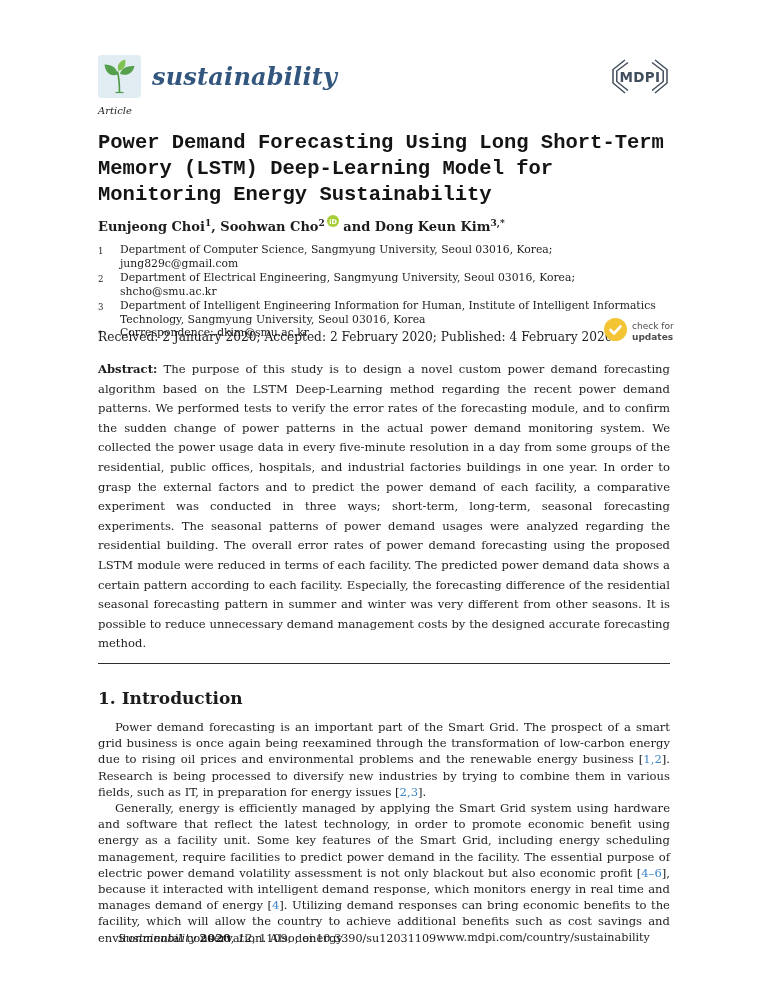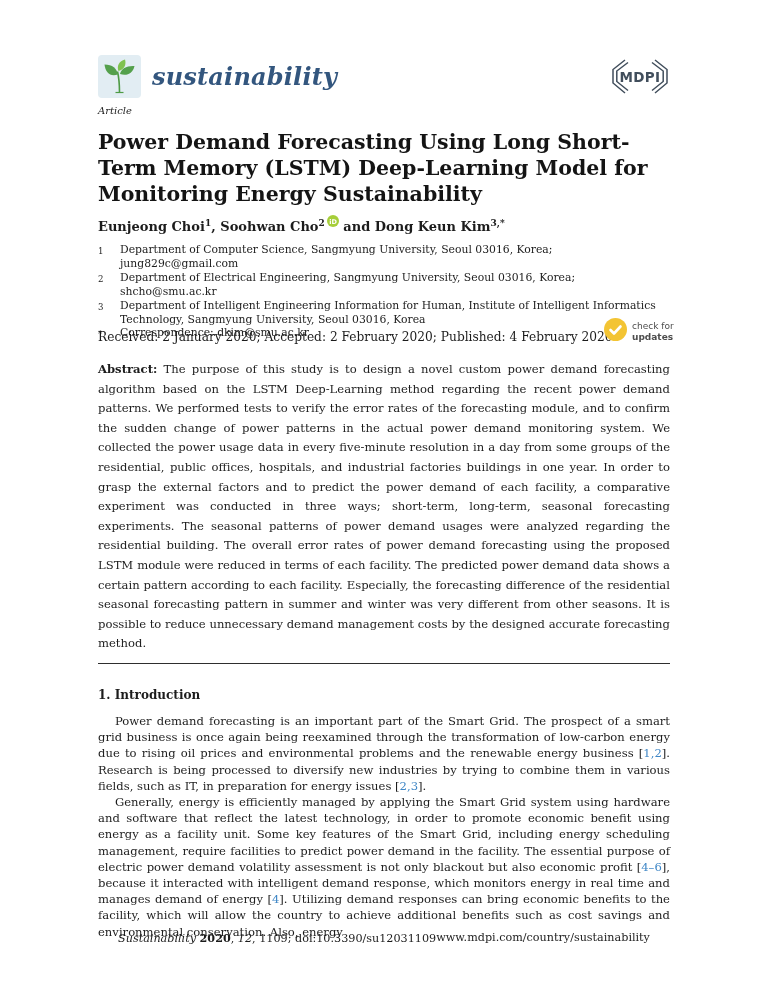--- a/index.html
+++ b/index.html
@@ -8,42 +8,42 @@
   .abs{position:absolute;}
 
   
   .header{left:98px;top:55px;width:572px;display:flex;justify-content:space-between;align-items:flex-start;}
   .logo-group{display:flex;align-items:center;gap:11px;}
   .logo-box{width:43px;height:43px;background:#E2EDF3;border-radius:4px;display:flex;align-items:center;justify-content:center;}
   .journal-name{font-size:24px;font-weight:bold;font-style:italic;color:#33567E;letter-spacing:0.2px;}
   .mdpi{margin-top:3px;}
 
   .article-type{left:98px;top:105px;font-size:10px;font-style:italic;}
-  .title{left:98px;top:130px;width:572px;font-size:20.5px;font-weight:bold;line-height:25.8px;color:#141414;}
+  .title{left:98px;top:130px;width:572px;font-size:20.5px;font-weight:bold;line-height:25.8px;color:#141414;font-family:Liberation Mono, monospace;}
   .authors{left:98px;top:215px;font-size:13px;font-weight:bold;}
   .authors sup{font-size:9px;}
   .orcid{display:inline-block;vertical-align:4px;margin-left:2px;cursor:pointer;}
 
   .affiliations{left:98px;top:243px;width:572px;font-size:10.8px;line-height:13.9px;}
   .aff-row{display:flex;}
   .aff-marker{flex:0 0 22px;font-size:8.6px;padding-top:2px;}
   .aff-text{flex:1;}
 
   .dates{left:98px;top:330px;font-size:12.2px;}
 
   .badge{left:604px;top:318px;display:flex;align-items:center;gap:5px;cursor:pointer;}
   .badge-text{font-family:"DejaVu Sans",sans-serif;font-size:9px;line-height:10.5px;color:#4d4d4d;display:flex;flex-direction:column;}
 
   
   .main{left:98px;top:360px;width:572px;}
   .abstract{font-size:11.6px;line-height:19.6px;text-align:justify;margin:0 0 9px 0;}
   .keywords{font-size:11.6px;line-height:19.6px;text-align:justify;margin:0 0 13px 0;}
   .bold{font-weight:bold;}
   .rule{border:none;border-top:1px solid #2e2e2e;margin:0;height:0;}
-  .intro-heading{font-size:12px;font-weight:bold;margin:24px 0 11px 0;}
+  .intro-heading{font-size:17px;font-weight:bold;margin:24px 0 11px 0;}
   .intro p{font-size:11.6px;line-height:16.2px;text-align:justify;text-indent:17px;margin:0;}
   .cite{color:#3E86C6;cursor:pointer;}
 
   .footer{left:98px;top:931px;width:572px;display:flex;justify-content:center;font-size:11.2px;color:#1c1c1c;}
   .it{font-style:italic;}
   .yr{font-weight:bold;}
 </style>
 </head>
 <body>
 

